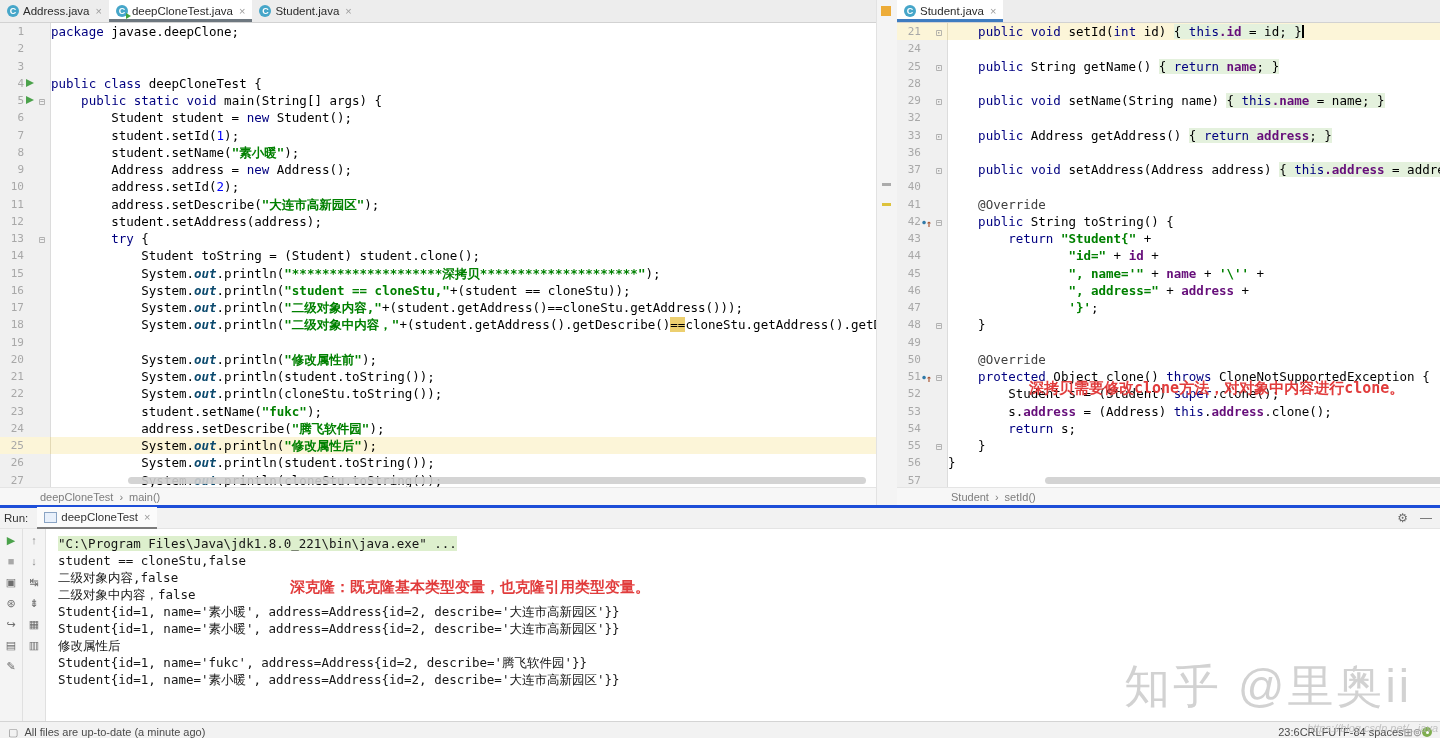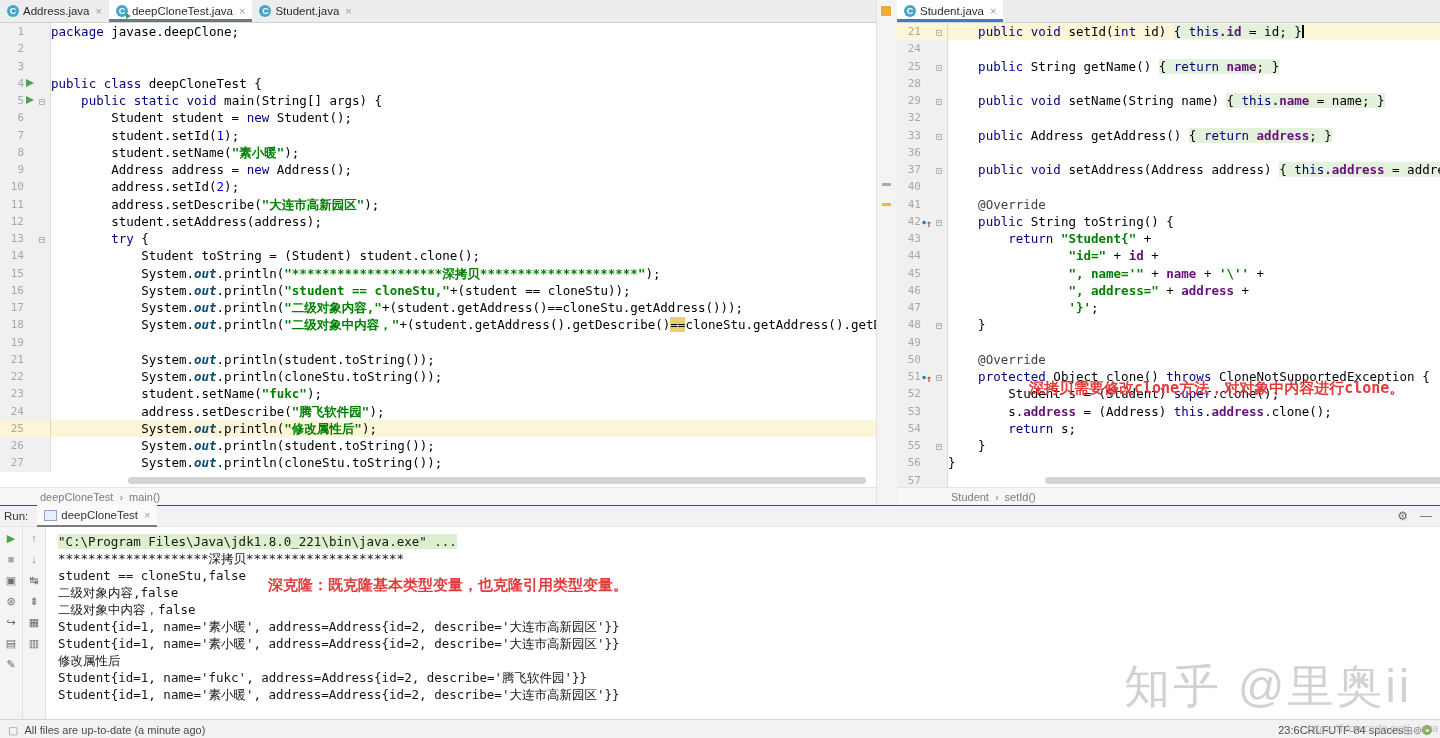--- a/index.html
+++ b/index.html
@@ -48,36 +48,36 @@
   .hscroll.r{left:148px;right:4px;}
   
   .crumb{height:17px;flex:none;background:#f7f7f7;border-top:1px solid #e4e4e4;font-size:11px;color:#7d7d7d;display:flex;align-items:center;gap:6px;}
   .crumb.cl{padding-left:40px;}
   .crumb.cr{padding-left:54px;}
   
   .sq-warn{position:absolute;left:4px;top:6px;width:10px;height:10px;background:#edac38;}
   .dash1{position:absolute;left:5px;top:183px;width:9px;height:3px;background:#ababab;}
   .dash2{position:absolute;left:5px;top:203px;width:9px;height:3px;background:#ddc23b;}
   
-  .runpanel{height:213px;flex:none;display:flex;flex-direction:column;border-top:1px solid #1d4ed8;}
+  .runpanel{height:213px;flex:none;display:flex;flex-direction:column;border-top:3px solid #1d4ed8;}
   .runhead{height:20px;flex:none;background:#f2f2f2;display:flex;align-items:center;font-size:11.5px;color:#333;position:relative;border-bottom:1px solid #e4e4e4;}
   .runlabel{padding:0 9px 0 4px;}
   .runtab{display:flex;align-items:center;gap:4px;padding:0 7px;height:100%;background:#fbfbfb;border-bottom:2px solid #7b7b7b;}
   .conicon{width:11px;height:9px;border:1px solid #8aa4c4;background:#e8f0fb;flex:none;}
   .runhead-right{position:absolute;right:8px;display:flex;gap:12px;color:#6b6b6b;font-size:12px;}
   .runbody{flex:1;display:flex;background:#fff;overflow:hidden;}
   .rtools{width:22px;flex:none;background:#f4f4f4;border-right:1px solid #e0e0e0;display:flex;flex-direction:column;align-items:center;padding-top:5px;gap:8px;font-size:11px;color:#6d6d6d;}
   .rtools .ic{width:14px;height:13px;line-height:13px;text-align:center;}
   .console{flex:1;position:relative;font-family:"DejaVu Sans Mono","Liberation Mono",monospace;font-size:12.5px;color:#151515;padding:6px 0 0 12px;overflow:hidden;}
   .cline{height:17px;line-height:17px;white-space:pre;}
   .hlpath{background:#ddefcd;}
   
   .rednote{position:absolute;color:#e13c3c;font-size:15px;font-weight:bold;white-space:nowrap;z-index:4;pointer-events:none;}
   .note-editor{left:132px;top:312px;margin-top:44px;}
-  .note-console{left:222px;top:49px;}
+  .note-console{left:244px;top:49px;}
   
   .statusbar{height:20px;flex:none;background:#f2f2f2;border-top:1px solid #d4d4d4;display:flex;align-items:center;justify-content:space-between;font-size:11px;color:#4a4a4a;padding:0 8px;}
   .sb-left{display:flex;align-items:center;gap:6px;}
   .sb-right{display:flex;align-items:center;gap:0;}
   .sbicon{color:#8b8b8b;font-size:11px;}
   .gdot{width:10px;height:10px;border-radius:50%;background:#7fae4f;position:relative;}
   .gdot::after{content:"";position:absolute;left:3.5px;top:3.5px;width:3px;height:3px;border-radius:50%;background:#fff;}
   
   .wm{position:absolute;right:28px;bottom:20px;font-size:46px;color:#d2d2d2;letter-spacing:3px;z-index:5;pointer-events:none;}
   .wmurl{position:absolute;right:2px;bottom:4px;font-size:11px;color:#b5b5b5;opacity:.8;filter:blur(.7px);font-style:italic;z-index:6;pointer-events:none;}
@@ -120,20 +120,21 @@
           <div class="row"><span class="gut"><span class="ln">10</span><span class="mk "></span><span class="mk "></span></span><span class="codeline"><span class="pl">        address.setId(</span><span class="num">2</span><span class="pl">);</span></span></div>
           <div class="row"><span class="gut"><span class="ln">11</span><span class="mk "></span><span class="mk "></span></span><span class="codeline"><span class="pl">        address.setDescribe(</span><span class="str">"大连市高新园区"</span><span class="pl">);</span></span></div>
           <div class="row"><span class="gut"><span class="ln">12</span><span class="mk "></span><span class="mk "></span></span><span class="codeline"><span class="pl">        student.setAddress(address);</span></span></div>
           <div class="row"><span class="gut"><span class="ln">13</span><span class="mk "></span><span class="mk minus"></span></span><span class="codeline"><span class="pl">        </span><span class="kw">try</span><span class="pl"> {</span></span></div>
           <div class="row"><span class="gut"><span class="ln">14</span><span class="mk "></span><span class="mk "></span></span><span class="codeline"><span class="pl">            Student toString = (Student) student.clone();</span></span></div>
           <div class="row"><span class="gut"><span class="ln">15</span><span class="mk "></span><span class="mk "></span></span><span class="codeline"><span class="pl">            System.</span><span class="out">out</span><span class="pl">.println(</span><span class="str">"********************深拷贝*********************"</span><span class="pl">);</span></span></div>
           <div class="row"><span class="gut"><span class="ln">16</span><span class="mk "></span><span class="mk "></span></span><span class="codeline"><span class="pl">            System.</span><span class="out">out</span><span class="pl">.println(</span><span class="str">"student == cloneStu,"</span><span class="pl">+(student == cloneStu));</span></span></div>
           <div class="row"><span class="gut"><span class="ln">17</span><span class="mk "></span><span class="mk "></span></span><span class="codeline"><span class="pl">            System.</span><span class="out">out</span><span class="pl">.println(</span><span class="str">"二级对象内容,"</span><span class="pl">+(student.getAddress()==cloneStu.getAddress()));</span></span></div>
           <div class="row"><span class="gut"><span class="ln">18</span><span class="mk "></span><span class="mk "></span></span><span class="codeline"><span class="pl">            System.</span><span class="out">out</span><span class="pl">.println(</span><span class="str">"二级对象中内容，"</span><span class="pl">+(student.getAddress().getDescribe()</span><span class="hl">==</span><span class="pl">cloneStu.getAddress().getDescribe()));</span></span></div>
           <div class="row"><span class="gut"><span class="ln">19</span><span class="mk "></span><span class="mk "></span></span><span class="codeline"></span></div>
+          <div class="row"><span class="gut"><span class="ln">20</span><span class="mk "></span><span class="mk "></span></span><span class="codeline"><span class="pl">            System.</span><span class="out">out</span><span class="pl">.println(</span><span class="str">"修改属性前"</span><span class="pl">);</span></span></div>
           <div class="row"><span class="gut"><span class="ln">21</span><span class="mk "></span><span class="mk "></span></span><span class="codeline"><span class="pl">            System.</span><span class="out">out</span><span class="pl">.println(student.toString());</span></span></div>
           <div class="row"><span class="gut"><span class="ln">22</span><span class="mk "></span><span class="mk "></span></span><span class="codeline"><span class="pl">            System.</span><span class="out">out</span><span class="pl">.println(cloneStu.toString());</span></span></div>
           <div class="row"><span class="gut"><span class="ln">23</span><span class="mk "></span><span class="mk "></span></span><span class="codeline"><span class="pl">            student.setName(</span><span class="str">"fukc"</span><span class="pl">);</span></span></div>
           <div class="row"><span class="gut"><span class="ln">24</span><span class="mk "></span><span class="mk "></span></span><span class="codeline"><span class="pl">            address.setDescribe(</span><span class="str">"腾飞软件园"</span><span class="pl">);</span></span></div>
           <div class="row cur"><span class="gut"><span class="ln">25</span><span class="mk "></span><span class="mk "></span></span><span class="codeline"><span class="pl">            System.</span><span class="out">out</span><span class="pl">.println(</span><span class="str">"修改属性后"</span><span class="pl">);</span></span></div>
           <div class="row"><span class="gut"><span class="ln">26</span><span class="mk "></span><span class="mk "></span></span><span class="codeline"><span class="pl">            System.</span><span class="out">out</span><span class="pl">.println(student.toString());</span></span></div>
           <div class="row"><span class="gut"><span class="ln">27</span><span class="mk "></span><span class="mk "></span></span><span class="codeline"><span class="pl">            System.</span><span class="out">out</span><span class="pl">.println(cloneStu.toString());</span></span></div>
         </div>
       <div class="crumb cl">
         <span>deepCloneTest</span>
@@ -223,21 +224,20 @@
           <span class="ic" style="color: rgb(138, 138, 138);">↑</span>
           <span class="ic" style="color: rgb(138, 138, 138);">↓</span>
           <span class="ic" style="color: rgb(109, 109, 109);">↹</span>
           <span class="ic" style="color: rgb(109, 109, 109);">⇟</span>
           <span class="ic" style="color: rgb(109, 109, 109);">▦</span>
           <span class="ic" style="color: rgb(109, 109, 109);">▥</span>
         </div>
       <div class="console" id="console">
         <div class="rednote note-console">深克隆：既克隆基本类型变量，也克隆引用类型变量。</div>
       <div class="cline"><span class="hlpath">"C:\Program Files\Java\jdk1.8.0_221\bin\java.exe" ...</span></div>
-          <div class="cline">********************深拷贝*********************</div>
           <div class="cline">student == cloneStu,false</div>
           <div class="cline">二级对象内容,false</div>
           <div class="cline">二级对象中内容，false</div>
           <div class="cline">Student{id=1, name='素小暖', address=Address{id=2, describe='大连市高新园区'}}</div>
           <div class="cline">Student{id=1, name='素小暖', address=Address{id=2, describe='大连市高新园区'}}</div>
           <div class="cline">修改属性后</div>
           <div class="cline">Student{id=1, name='fukc', address=Address{id=2, describe='腾飞软件园'}}</div>
           <div class="cline">Student{id=1, name='素小暖', address=Address{id=2, describe='大连市高新园区'}}</div>
         </div>
     </div>

